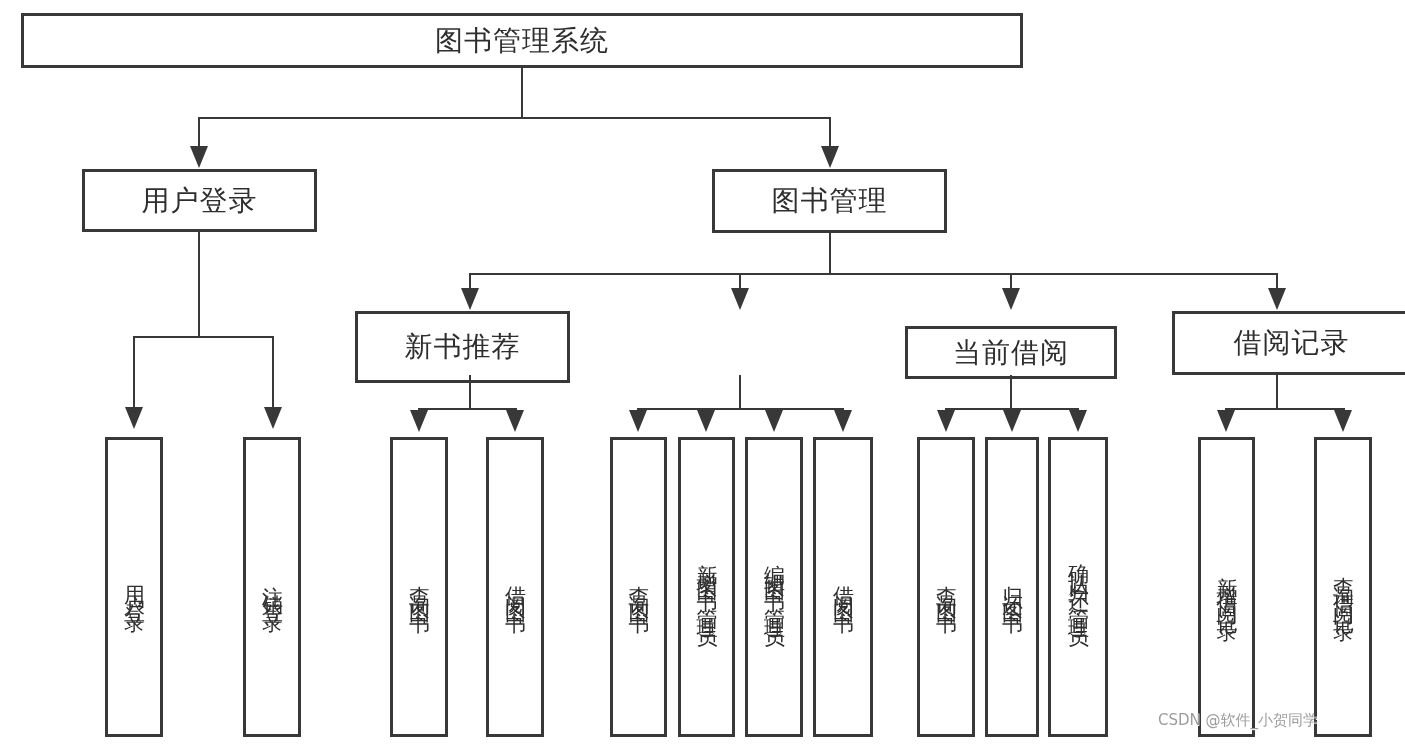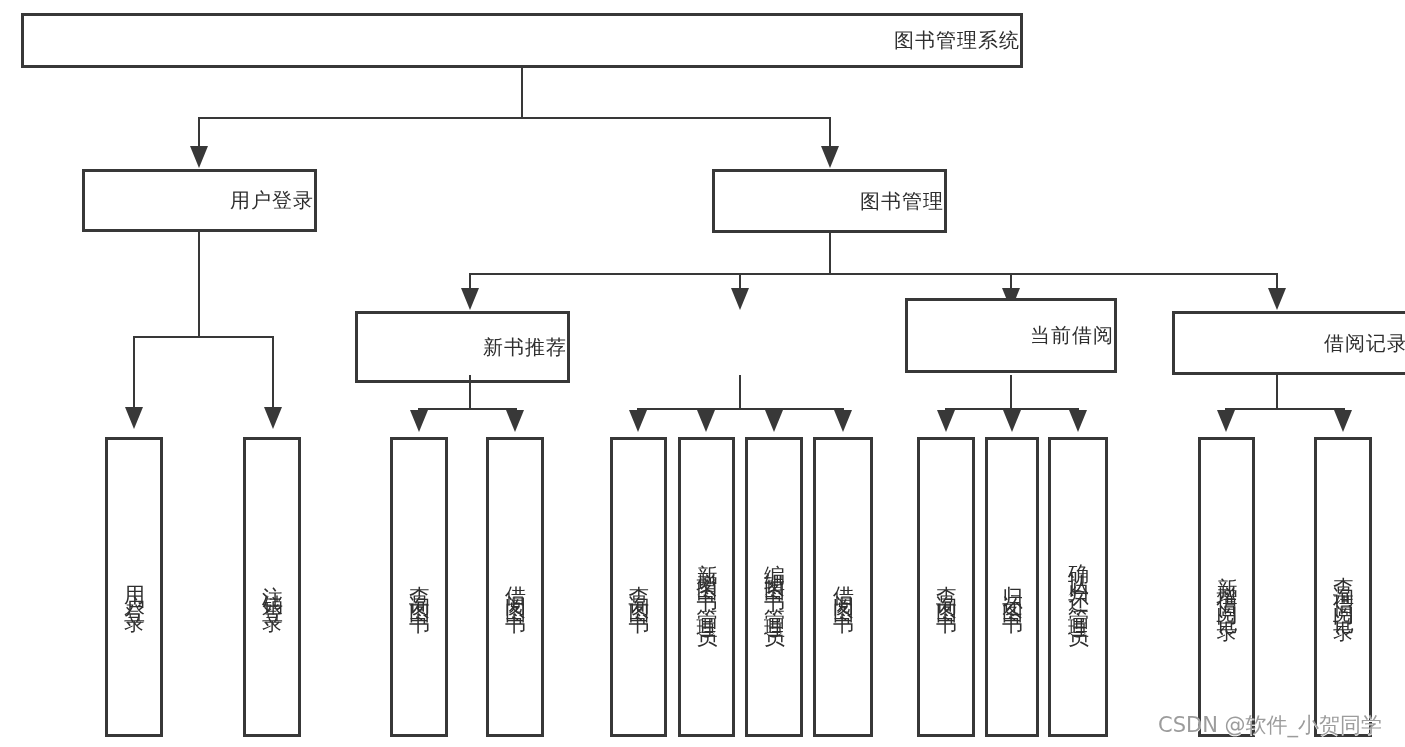--- a/index.html
+++ b/index.html
@@ -16,22 +16,22 @@
     background:var(--bg);
     font-family:"DejaVu Sans", sans-serif;
     color:var(--text);
     overflow:hidden;
   }
   .box{
     position:absolute;
     box-sizing:border-box;
     border:3px solid var(--border);
     background:var(--bg);
-    display:flex;align-items:center;justify-content:flex-end;
-    font-size:20px;letter-spacing:1px;
+    display:flex;align-items:center;justify-content:center;
+    font-size:28px;letter-spacing:1px;
     color:var(--text);
   }
   .vbox{
     position:absolute;
     box-sizing:border-box;
     border:3px solid var(--border);
     background:var(--bg);
     display:flex;align-items:center;justify-content:center;
   }
   .vbox span{
@@ -46,21 +46,21 @@
   .hl{position:absolute;height:2px;background:var(--line);}
   .ar{
     position:absolute;width:0;height:0;
     border-left:9px solid transparent;
     border-right:9px solid transparent;
     border-top:22px solid var(--line);
   }
   .watermark{
     position:absolute;
     left:1158px;top:711px;width:247px;
-    font-size:21px;
+    font-size:15px;
     color:var(--wm);
     text-shadow:0 1px 0 #ffffff;
     white-space:nowrap;
   }
 </style>
 </head>
 <body>
 
 <div class="canvas">
 
@@ -96,21 +96,21 @@
   <div class="vl" style="left:1010px;top:273px;height:16px"></div>
   <div class="vl" style="left:1276px;top:273px;height:16px"></div>
   <div class="ar" style="left:461px;top:288px"></div>
   <div class="ar" style="left:731px;top:288px"></div>
   <div class="ar" style="left:1002px;top:288px"></div>
   <div class="ar" style="left:1268px;top:288px"></div>
 
   <div class="box" style="left:355px;top:311px;width:215px;height:72px">
     <span>新书推荐</span>
   </div>
-  <div class="box" style="left:905px;top:298px;width:212px;height:75px">
+  <div class="box" style="left:905px;top:326px;width:212px;height:53px">
     <span>当前借阅</span>
   </div>
   <div class="box" style="left:1172px;top:311px;width:239px;height:64px">
     <span>借阅记录</span>
   </div>
 
   <div class="vl" style="left:469px;top:375px;height:33px"></div>
   <div class="hl" style="left:418px;top:408px;width:99px"></div>
   <div class="ar" style="left:410px;top:410px"></div>
   <div class="ar" style="left:506px;top:410px"></div>

